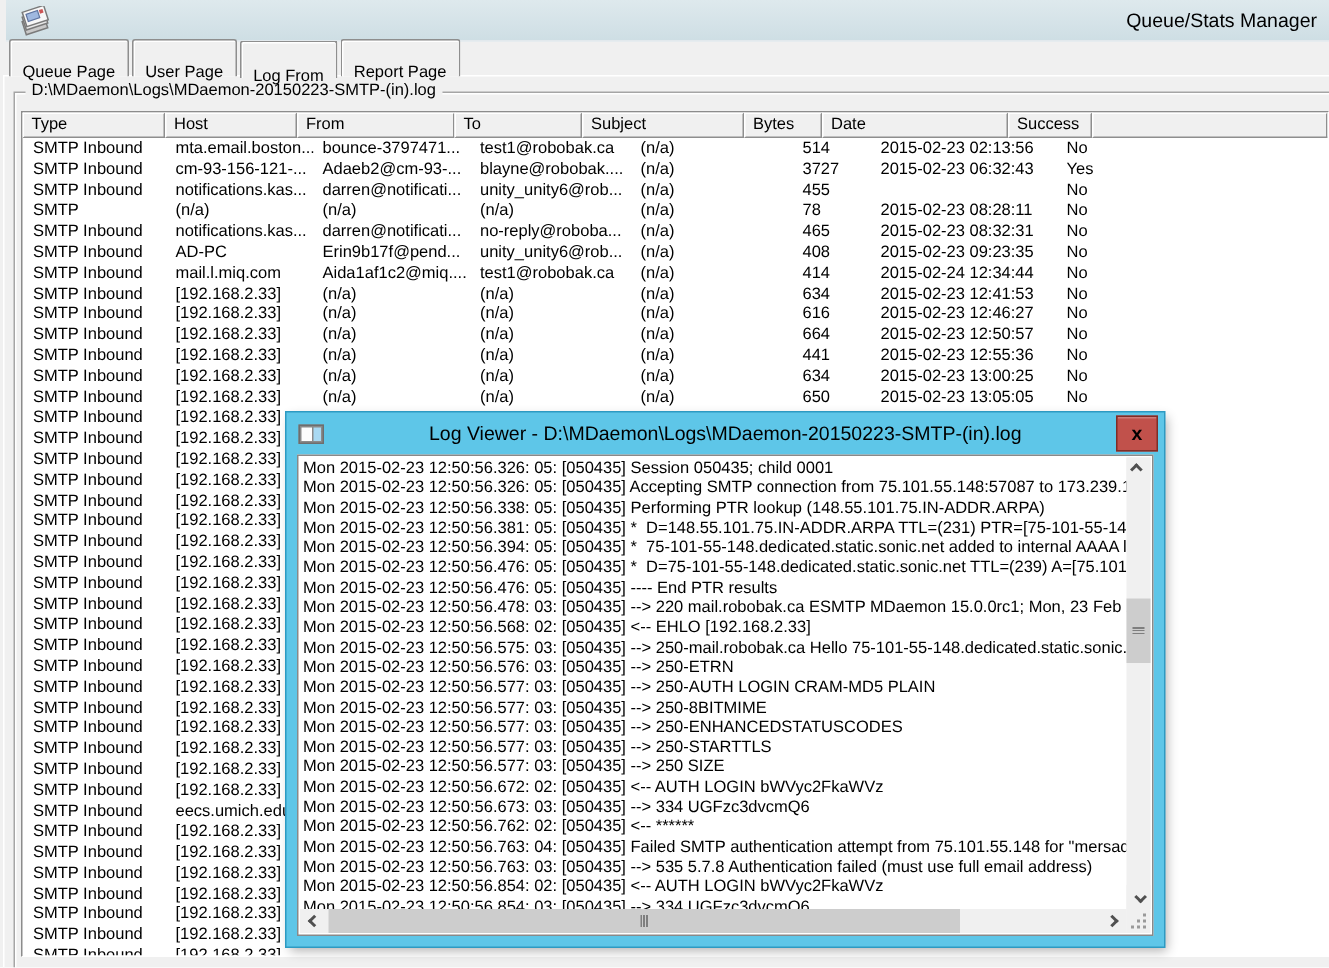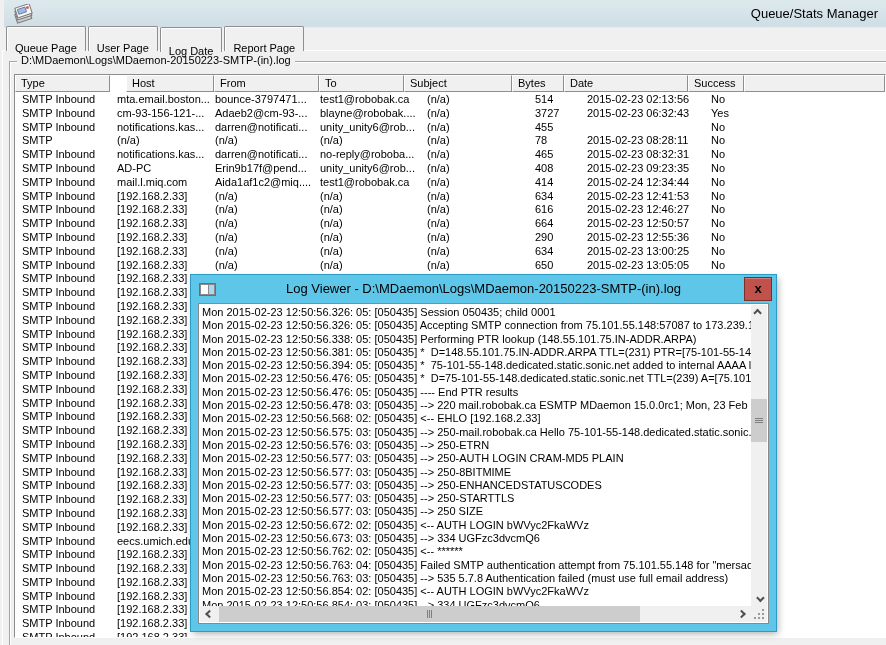--- a/index.html
+++ b/index.html
@@ -101,32 +101,32 @@
         <rect x="7" y="4" width="8" height="5" fill="#9FB8E0" stroke="#5F74A0" stroke-width="0.8"></rect>
         <rect x="16" y="4" width="2.5" height="2.5" fill="#C55"></rect>
       </g>
     </svg>
     <div class="title-text">Queue/Stats Manager</div>
   </div>
 
   <div class="tab-strip">
       <div class="tab">Queue Page</div>
       <div class="tab">User Page</div>
-      <div class="tab active">Log Date</div>
+      <div class="tab active">Log From</div>
       <div class="tab">Report Page</div>
     </div>
 
   <div class="tab-panel"></div>
   <div class="group-box"></div>
   <div class="group-label">D:\MDaemon\Logs\MDaemon-20150223-SMTP-(in).log</div>
 
   <div class="listview">
     <div class="table-header">
         <div class="hcell" style="width: 95px;">Type</div>
-        <div class="hcell" style="width: 88px; margin-left: 16px;">Host</div>
+        <div class="hcell" style="width: 88px;">Host</div>
         <div class="hcell" style="width: 105px;">From</div>
         <div class="hcell" style="width: 85px;">To</div>
         <div class="hcell" style="width: 108px;">Subject</div>
         <div class="hcell" style="width: 52px;">Bytes</div>
         <div class="hcell" style="width: 124px;">Date</div>
         <div class="hcell" style="width: 56px;">Success</div>
         <div class="hcell filler"></div>
       </div>
     <div class="table-body">
         <div class="row">
@@ -228,21 +228,21 @@
           <div class="cell" style="width: 52px;">664</div>
           <div class="cell" style="width: 124px;">2015-02-23 12:50:57</div>
           <div class="cell" style="width: 56px;">No</div>
         </div>
         <div class="row">
           <div class="cell" style="width: 95px;">SMTP Inbound</div>
           <div class="cell" style="width: 98px;">[192.168.2.33]</div>
           <div class="cell" style="width: 105px;">(n/a)</div>
           <div class="cell" style="width: 107px;">(n/a)</div>
           <div class="cell" style="width: 108px;">(n/a)</div>
-          <div class="cell" style="width: 52px;">290</div>
+          <div class="cell" style="width: 52px;">441</div>
           <div class="cell" style="width: 124px;">2015-02-23 12:55:36</div>
           <div class="cell" style="width: 56px;">No</div>
         </div>
         <div class="row">
           <div class="cell" style="width: 95px;">SMTP Inbound</div>
           <div class="cell" style="width: 98px;">[192.168.2.33]</div>
           <div class="cell" style="width: 105px;">(n/a)</div>
           <div class="cell" style="width: 107px;">(n/a)</div>
           <div class="cell" style="width: 108px;">(n/a)</div>
           <div class="cell" style="width: 52px;">634</div>

